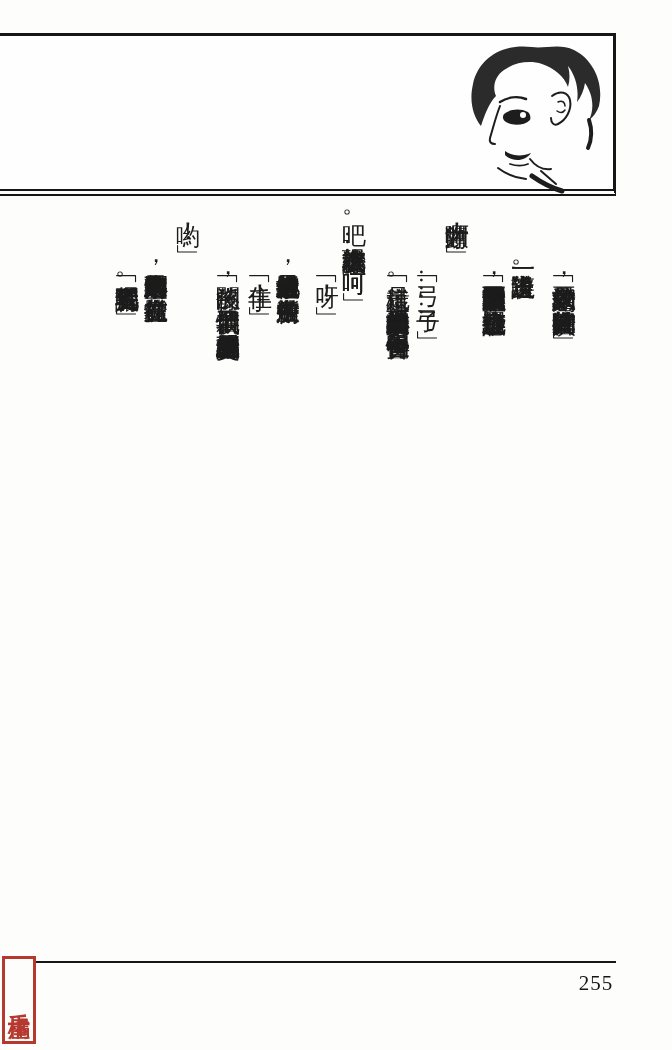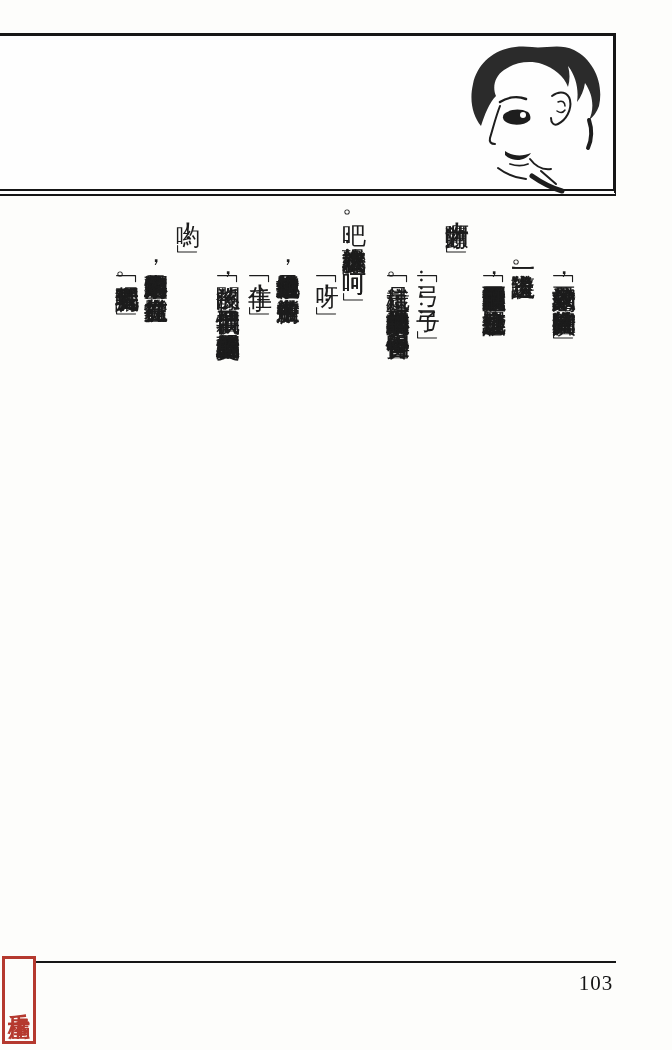--- a/index.html
+++ b/index.html
@@ -126,19 +126,19 @@
   <div class="vcol" style="left:340px;top:206px;">吧。現在就讓妳變成樣本…呵呵呵。」</div>
   <div class="vcol" style="left:313px;top:268px;">「呀！」</div>
   <div class="vcol" style="left:274px;top:256px;">小綾像是挺起身體般地被男人抱起，並被帶進廁所中。</div>
   <div class="vcol" style="left:246px;top:268px;">「住手！」</div>
   <div class="vcol" style="left:214px;top:268px;">「沒關係的，我們早就習慣了，交給我們的話馬上就會感到舒服的</div>
   <div class="vcol" style="left:174px;top:206px;">喲！」</div>
   <div class="vcol" style="left:142px;top:256px;">男人們將小綾逼迫到室内的角落，並從左右抓住身體。</div>
   <div class="vcol" style="left:113px;top:268px;">「先讓我們看看乳房吧。」</div>
 
   <div class="footer-rule"></div>
-  <div class="page-number">103</div>
+  <div class="page-number">255</div>
 
   <div class="seal">
     <span class="seal-text">千橘屋</span>
   </div>
 
 </div>
 
 </body></html>

